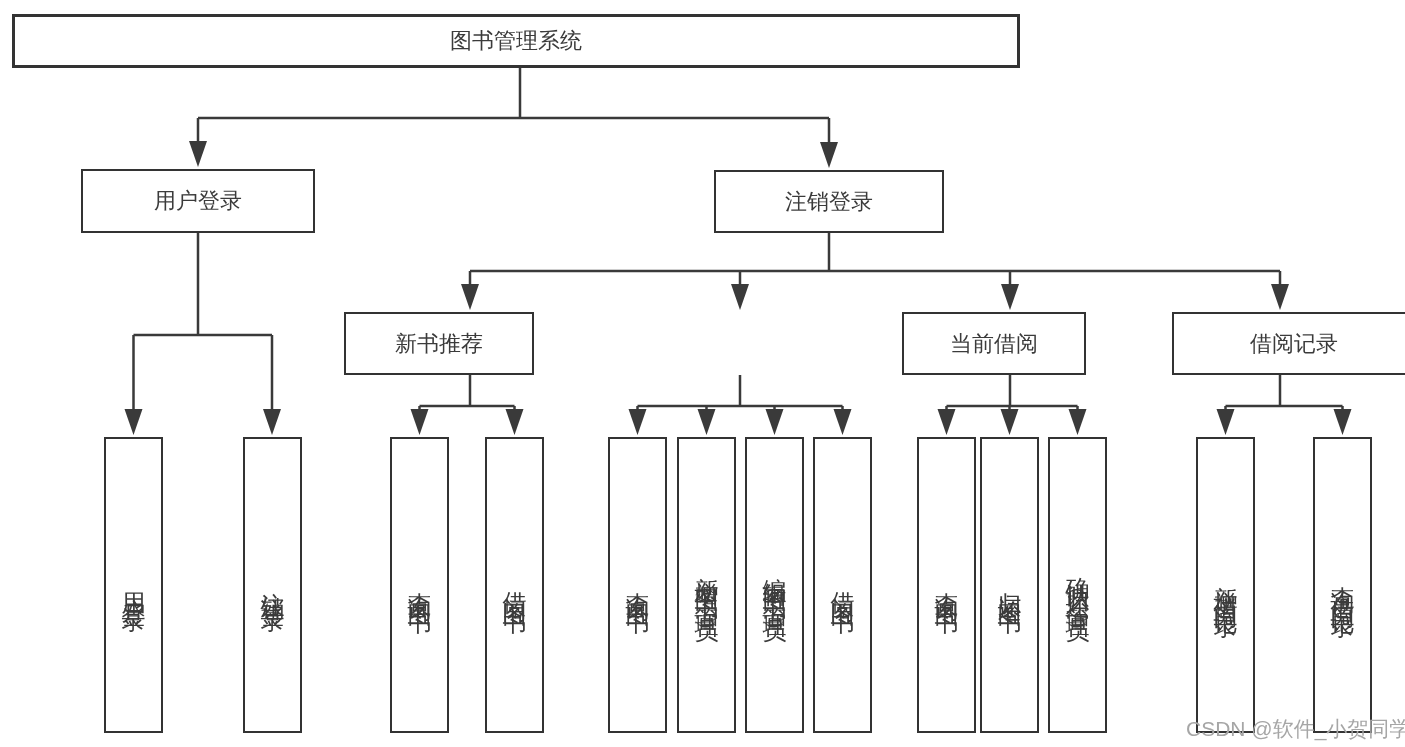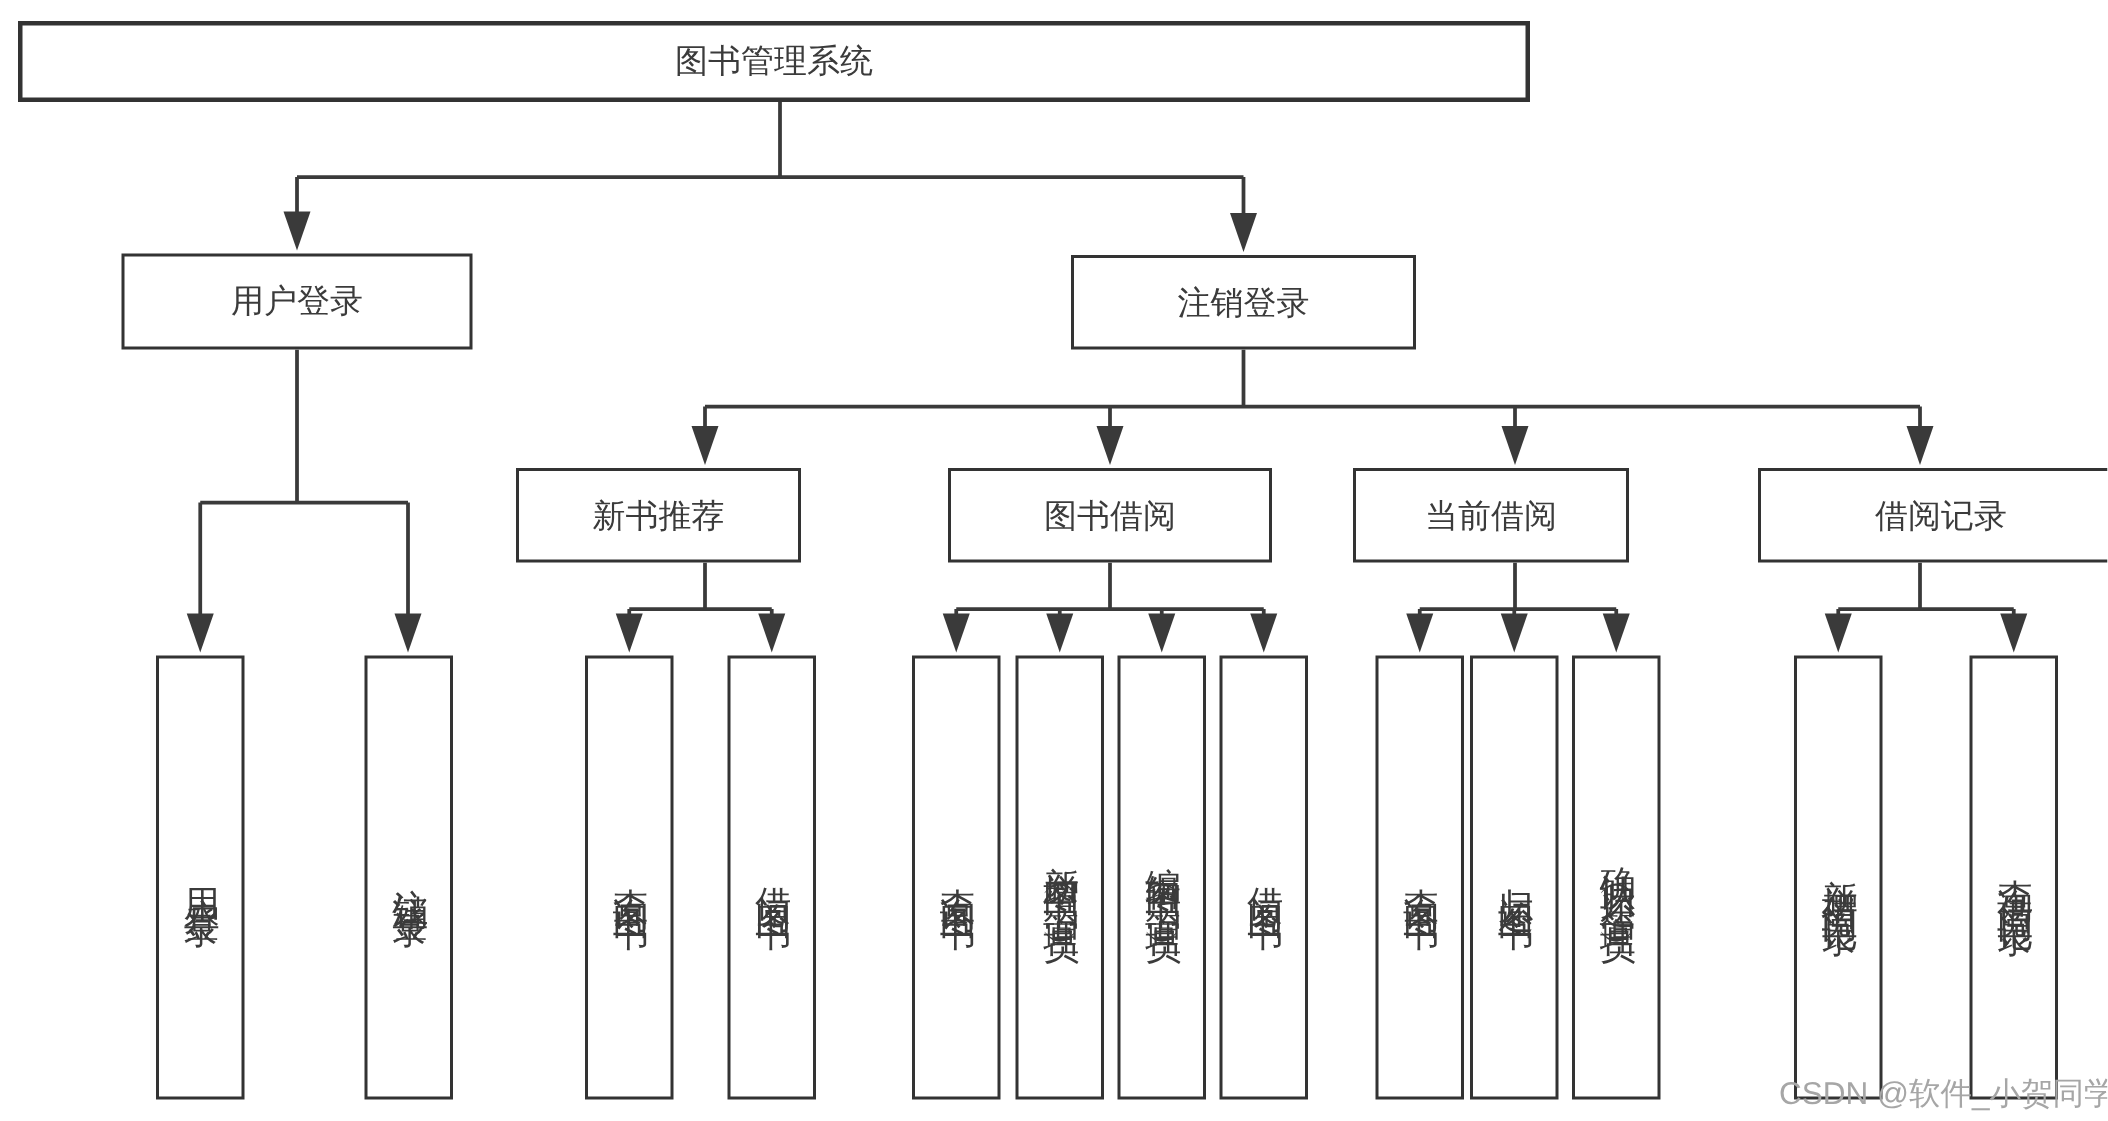--- a/index.html
+++ b/index.html
@@ -89,21 +89,20 @@
       <polygon points="1333.5,409 1351.5,409 1342.5,435"></polygon>
     </g>
   </svg>
 
   <div class="box root" style="left:12px; top:14px; width:1008px; height:54px">图书管理系统</div>
 
   <div class="box h" style="left:81px; top:169px; width:234px; height:64px">用户登录</div>
   <div class="box h" style="left:714px; top:170px; width:230px; height:63px">注销登录</div>
 
   <div class="box h" style="left:344px; top:312px; width:190px; height:63px">新书推荐</div>
-  <div class="box h" style="left:632px; top:312px; width:216px; height:63px">图书借阅</div>
   <div class="box h" style="left:902px; top:312px; width:184px; height:63px">当前借阅</div>
   <div class="box h" style="left:1172px; top:312px; width:244px; height:63px">借阅记录</div>
 
   <div class="box v" style="left:104px; top:437px; width:59px; height:296px">
     <span class="vtext">用户登录</span>
   </div>
   <div class="box v" style="left:243px; top:437px; width:59px; height:296px">
     <span class="vtext">注销登录</span>
   </div>
 

